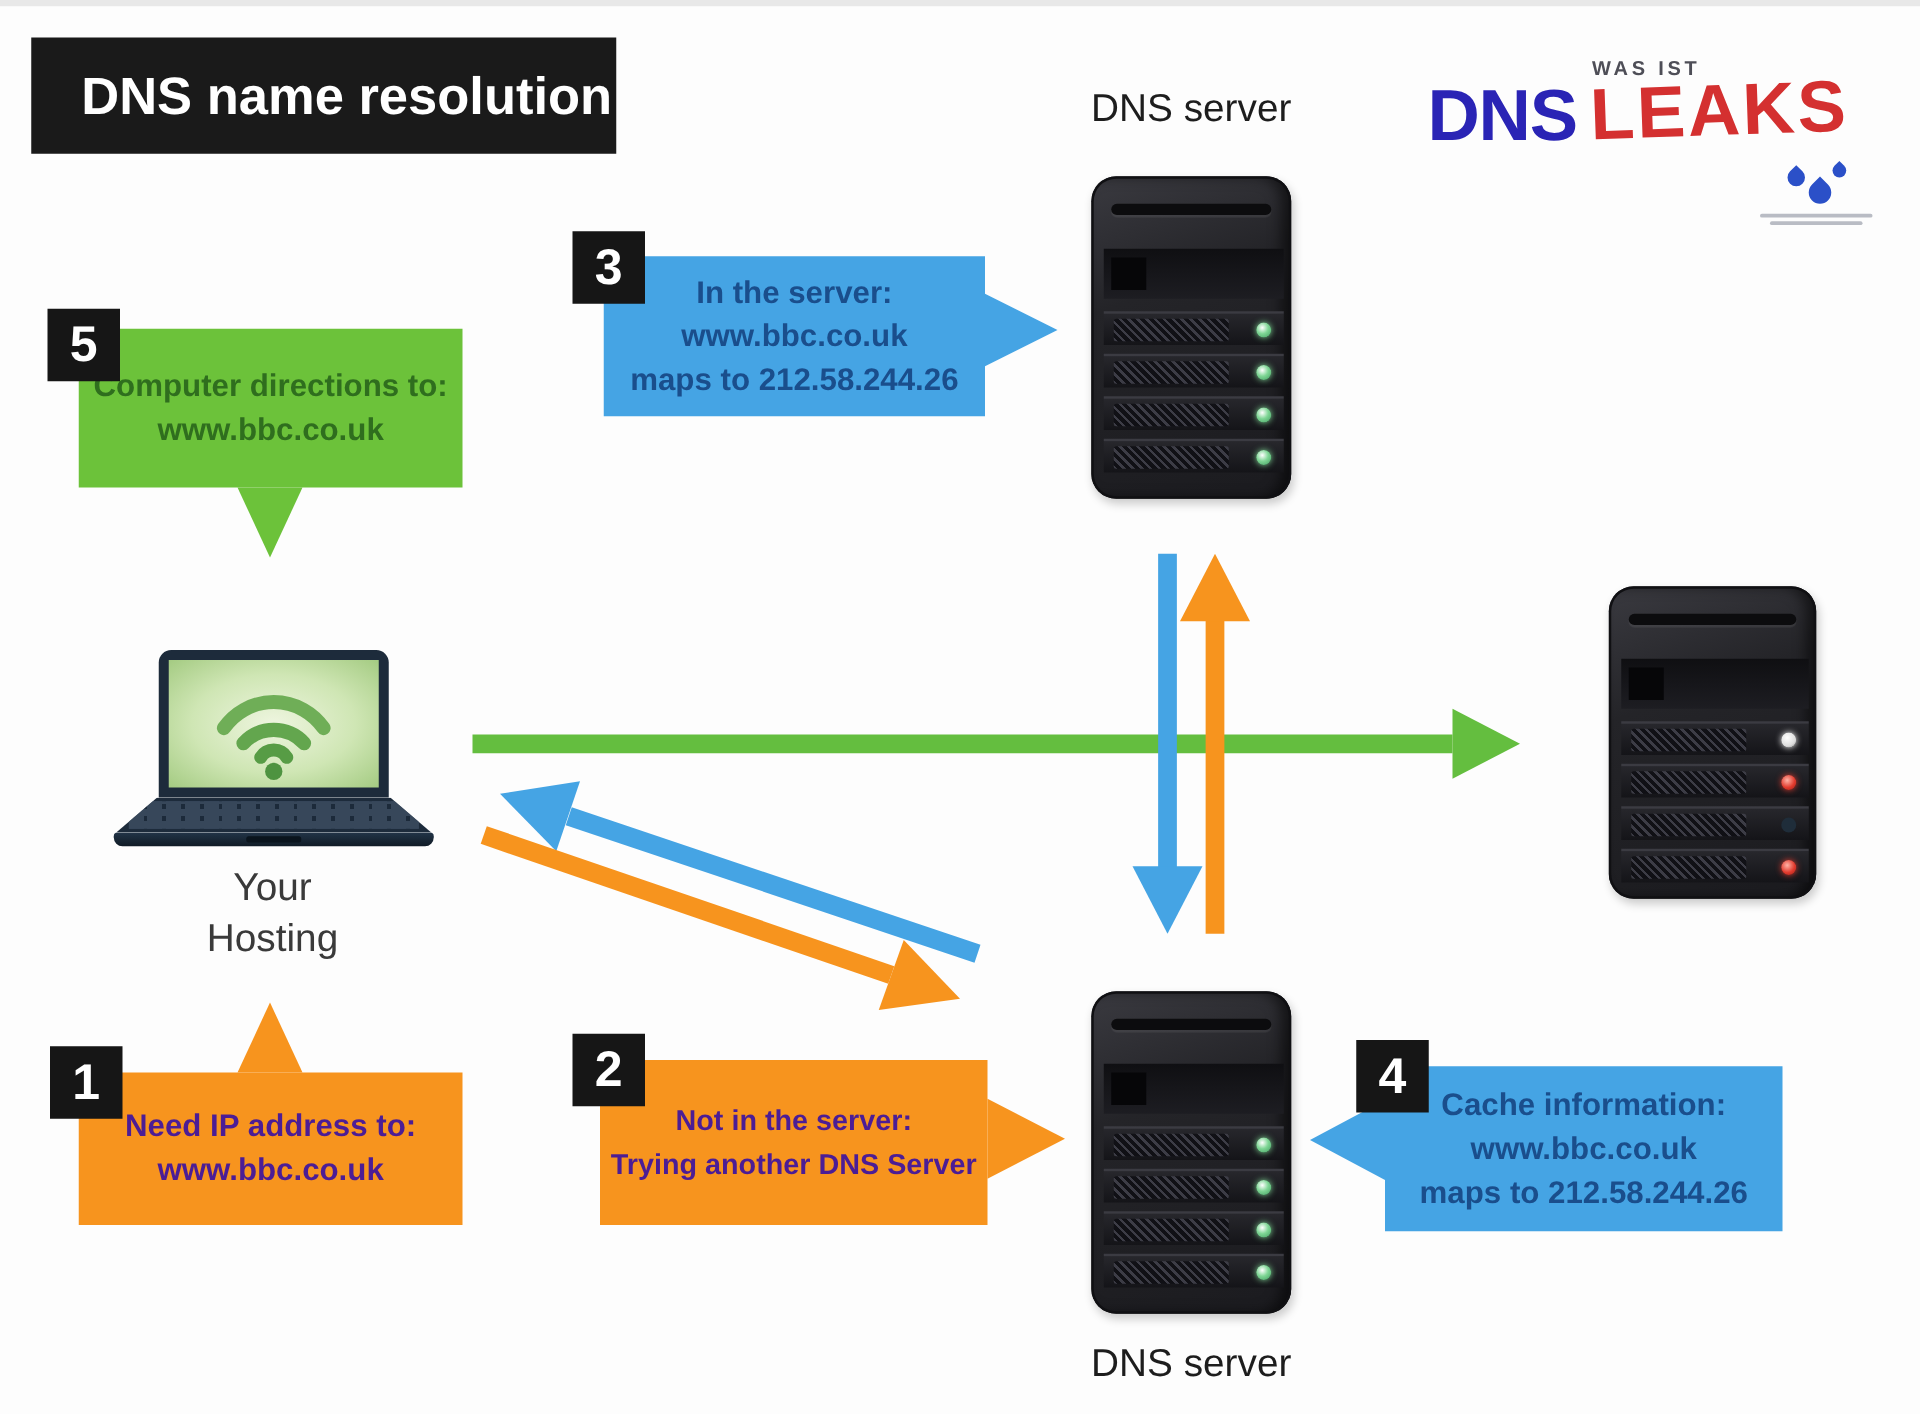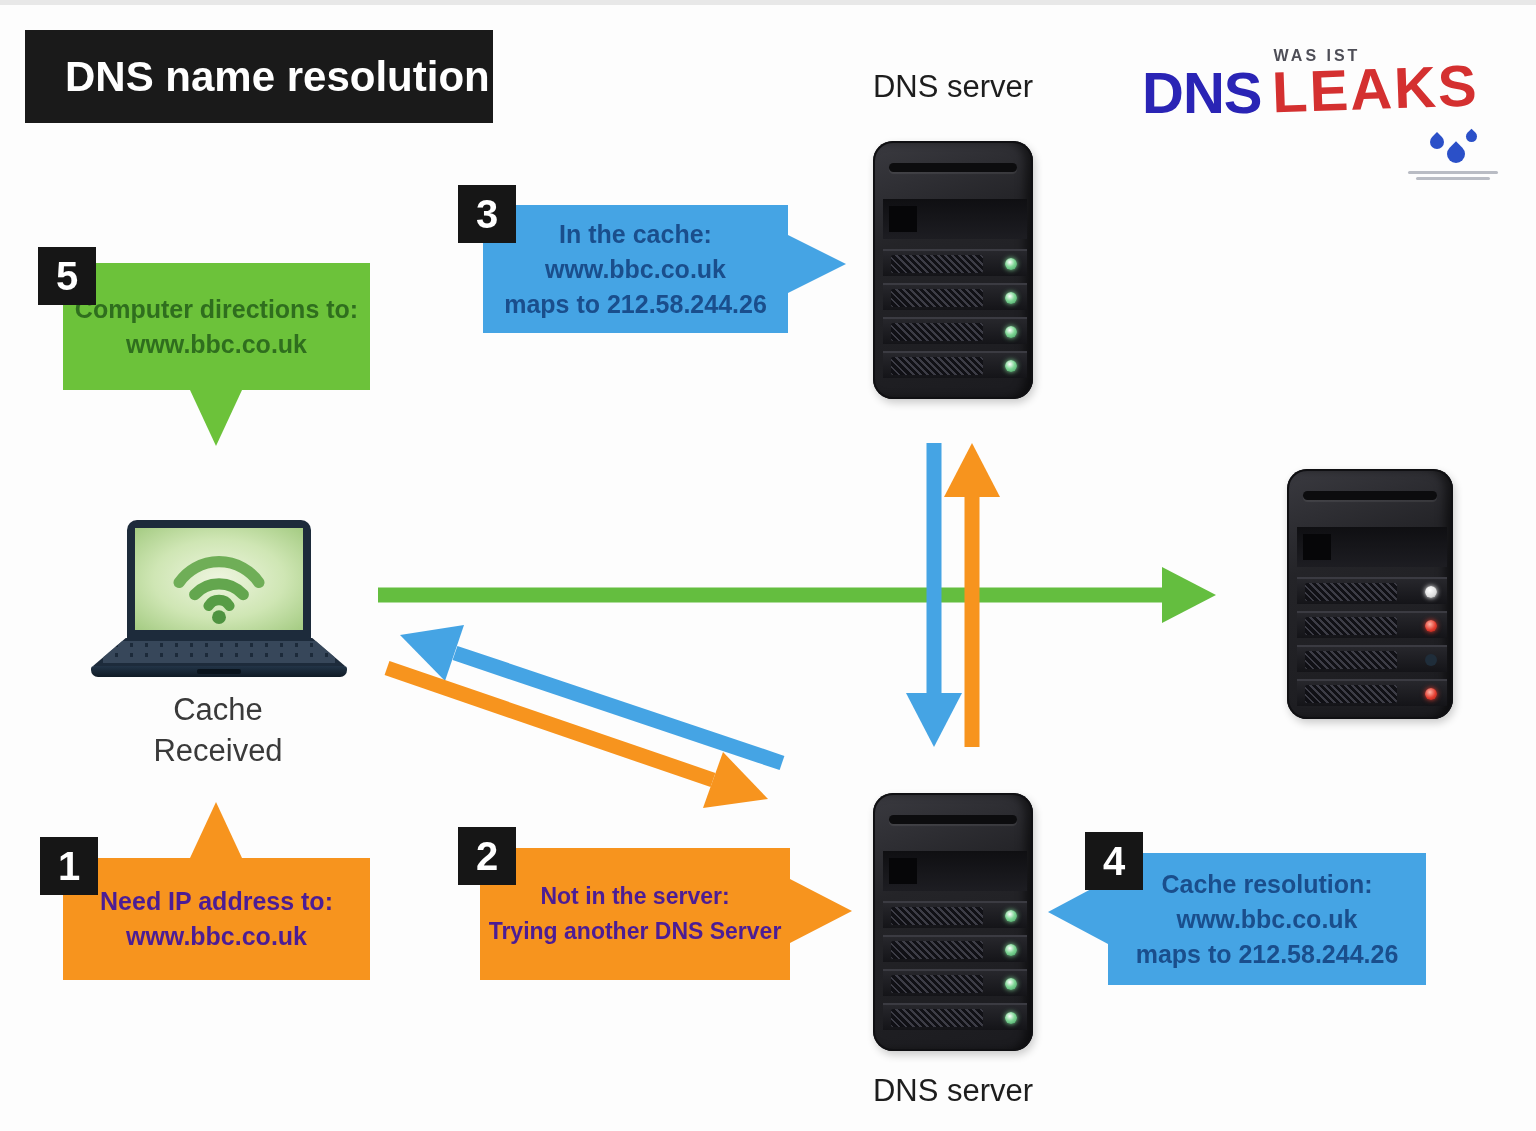--- a/index.html
+++ b/index.html
@@ -243,22 +243,22 @@
       </div>
     </div>
     <div class="lt-kb">
       <div class="lt-keys"></div>
     </div>
     <div class="lt-base">
       <div class="lt-notch"></div>
     </div>
   </div>
   <div class="node-label lbl-computer">
-    <div>Cache</div>
-    <div>Received</div>
+    <div>Your</div>
+    <div>Hosting</div>
   </div>
 
   <div class="callout c1">
     <div class="num">1</div>
     <div class="tail"></div>
     <div class="bubble orange">
       <div>Need IP address to:</div>
       <div>www.bbc.co.uk</div>
     </div>
   </div>
@@ -269,31 +269,31 @@
     <div class="bubble orange">
       <div>Not in the server:</div>
       <div>Trying another DNS Server</div>
     </div>
   </div>
 
   <div class="callout c3">
     <div class="num">3</div>
     <div class="tail"></div>
     <div class="bubble blue">
-      <div>In the cache:</div>
+      <div>In the server:</div>
       <div>www.bbc.co.uk</div>
       <div>maps to 212.58.244.26</div>
     </div>
   </div>
 
   <div class="callout c4">
     <div class="num">4</div>
     <div class="tail"></div>
     <div class="bubble blue">
-      <div>Cache resolution:</div>
+      <div>Cache information:</div>
       <div>www.bbc.co.uk</div>
       <div>maps to 212.58.244.26</div>
     </div>
   </div>
 
   <div class="callout c5">
     <div class="num">5</div>
     <div class="tail"></div>
     <div class="bubble green">
       <div>Computer directions to:</div>

